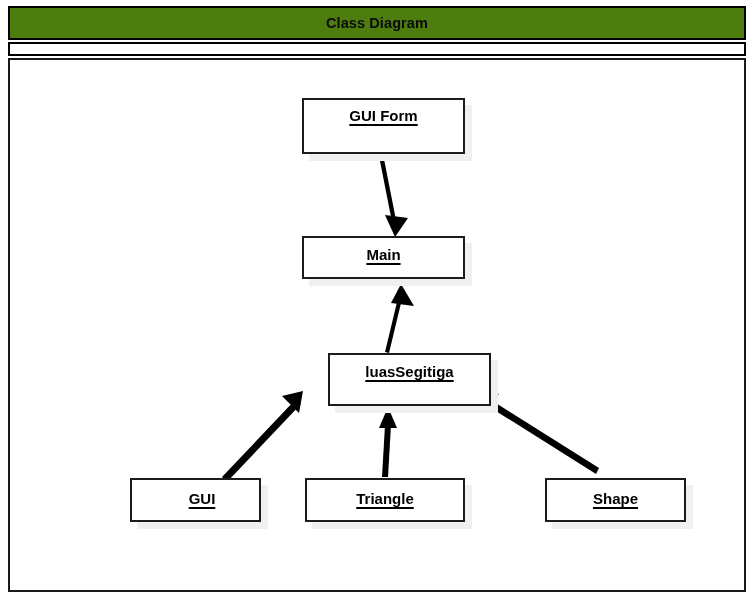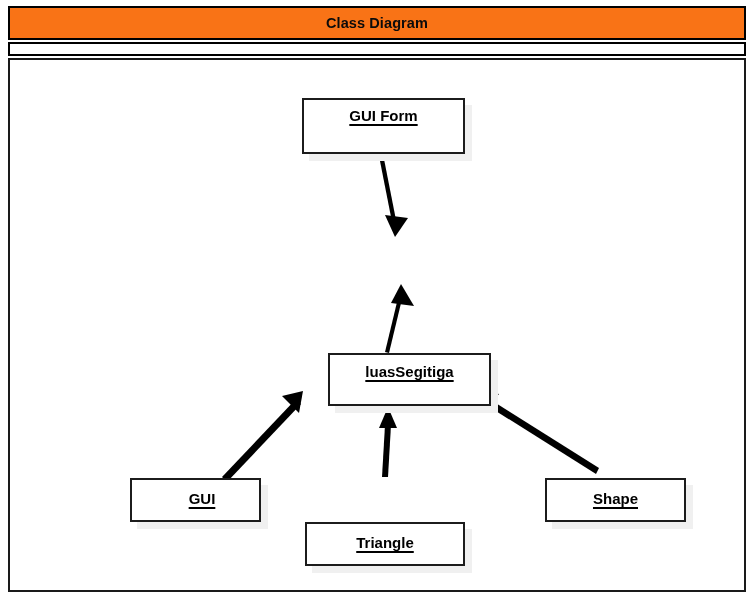--- a/index.html
+++ b/index.html
@@ -27,21 +27,21 @@
   }
 
   #title-bar {
     position: absolute;
     left: 0;
     top: 0;
     width: 738px;
     height: 34px;
     box-sizing: border-box;
     border: 2px solid #000000;
-    background: #f97316;
+    background: #4d7c0f;
     display: flex;
     align-items: center;
     justify-content: center;
   }
   #title-text {
     font-size: 14.5px;
     font-weight: bold;
     color: #0b0b0b;
     letter-spacing: 0.1px;
   }
@@ -150,30 +150,33 @@
         <g>
           <path d="M 586 414 L 470 341 L 473 335 L 589 408 Z" fill="#000000"></path>
           <path d="M 489 334 L 468 329 L 474 351 Z" fill="#000000"></path>
         </g>
       </svg>
 
       <div class="class-box tall" style="left:292px; top:38px; width:163px; height:56px;">
         <span class="class-name">GUI Form</span>
       </div>
 
+      <div class="class-box mid" style="left:292px; top:176px; width:163px; height:43px;">
+        <span class="class-name">Main</span>
+      </div>
 
       <div class="class-box mid" style="left:292px; top:293px; width:163px; height:53px;margin-left:26px;">
         <span class="class-name">luasSegitiga</span>
       </div>
 
       <div class="class-box low" style="left:120px; top:418px; width:131px; height:44px;padding-left:13px;">
         <span class="class-name">GUI</span>
       </div>
 
-      <div class="class-box low" style="left:295px; top:418px; width:160px; height:44px;margin-top:44px;">
+      <div class="class-box low" style="left:295px; top:418px; width:160px; height:44px;">
         <span class="class-name">Triangle</span>
       </div>
 
       <div class="class-box low" style="left:535px; top:418px; width:141px; height:44px;">
         <span class="class-name">Shape</span>
       </div>
 
     </div>
   </div>
 </div>

